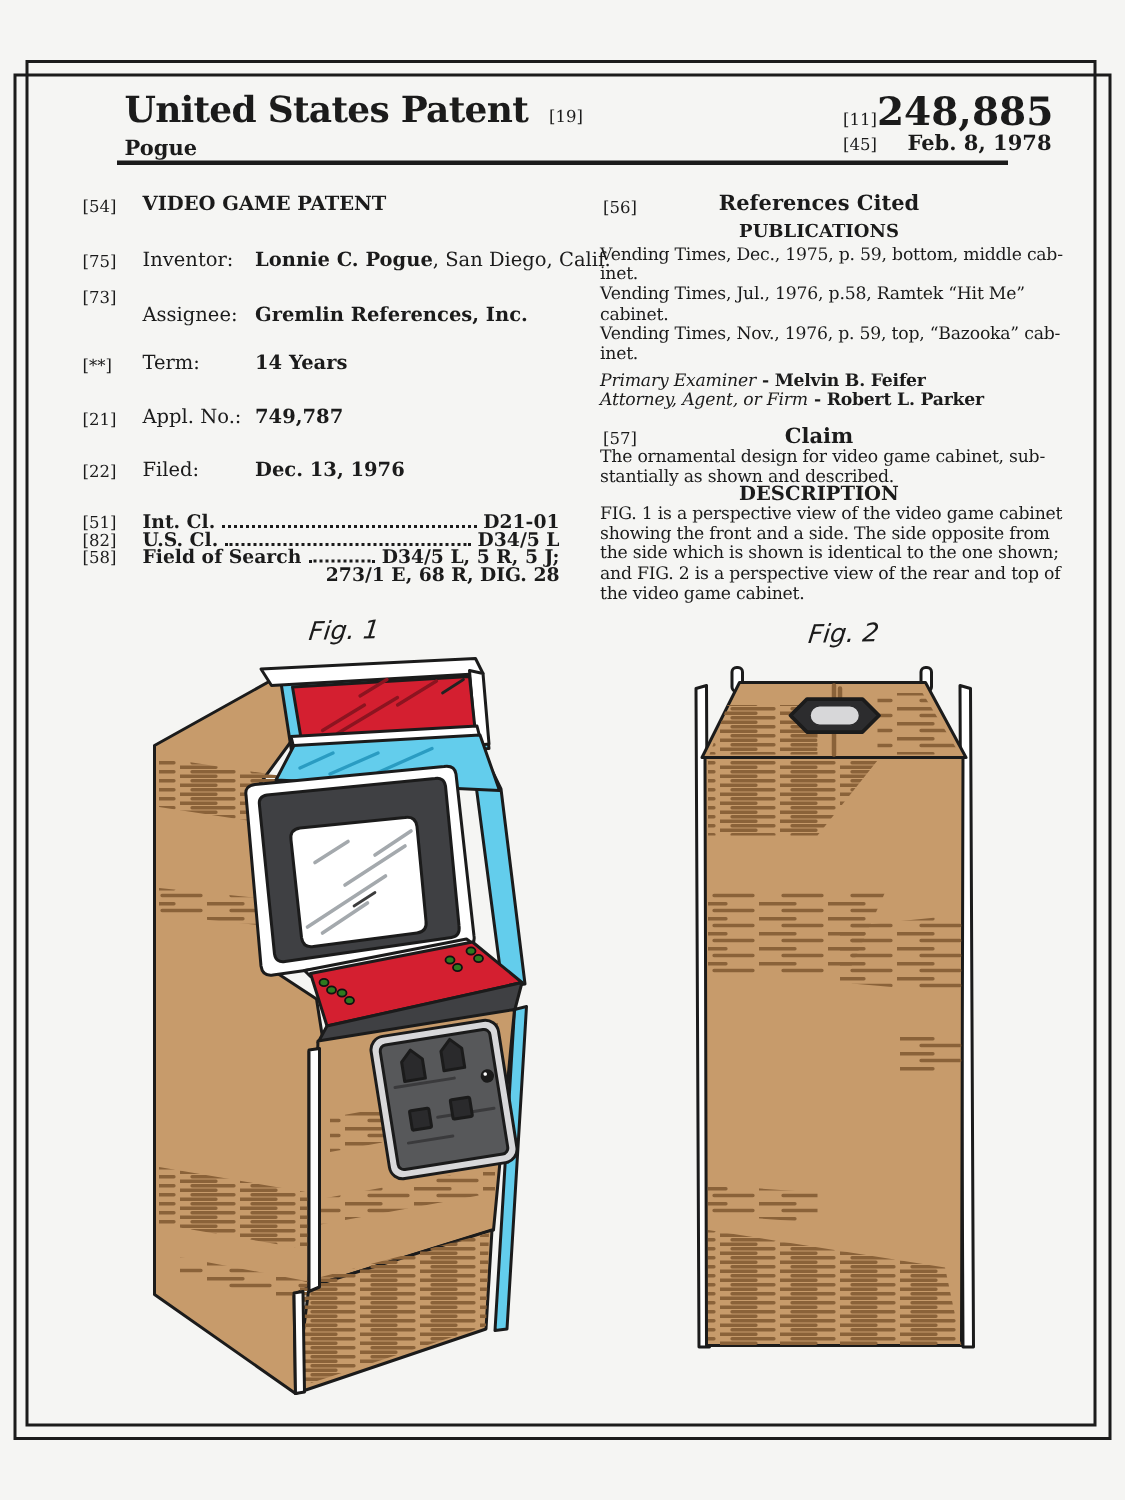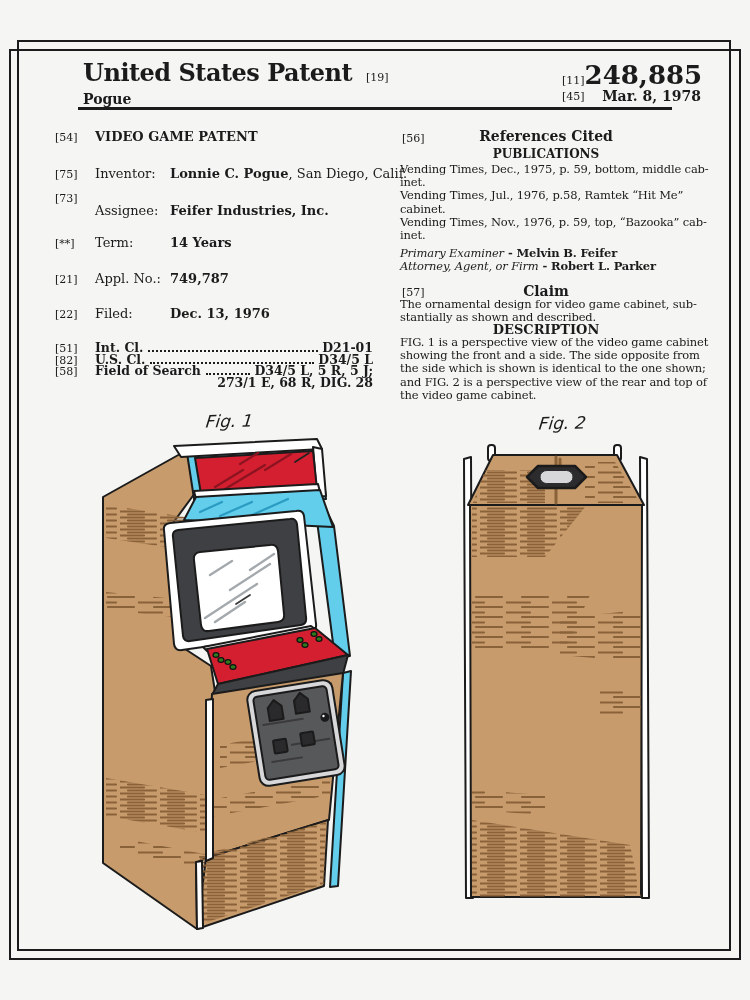--- a/index.html
+++ b/index.html
@@ -67,34 +67,34 @@
   <span class="patent-title">United States Patent</span>
   <span class="small-code">[19]</span>
 </div>
 <div class="abs applicant">Pogue</div>
 <div class="abs hdr-right" id="hdr-num">
   <span class="small-code">[11]</span>
   <span class="patent-number">248,885</span>
 </div>
 <div class="abs hdr-right" id="hdr-date">
   <span class="small-code">[45]</span>
-  <span class="patent-date">Mar. 8, 1978</span>
+  <span class="patent-date">Feb. 8, 1978</span>
 </div>
 <div class="abs header-rule"></div>
 
 <span class="bracket" style="top:131px">[54]</span>
 <span class="f-label bold" style="top:129px">VIDEO GAME PATENT</span>
 
 <span class="bracket" style="top:168px">[75]</span>
 <span class="f-label" style="top:166px">Inventor:</span>
 <span class="f-value" style="top:166px"><span class="bold">Lonnie C. Pogue</span><span>, San Diego, Calif.</span></span>
 
 <span class="bracket" style="top:192px">[73]</span>
 <span class="f-label" style="top:203px">Assignee:</span>
-<span class="f-value bold" style="top:203px">Feifer Industries, Inc.</span>
+<span class="f-value bold" style="top:203px">Gremlin References, Inc.</span>
 
 <span class="bracket" style="top:237px">[**]</span>
 <span class="f-label" style="top:235px">Term:</span>
 <span class="f-value bold" style="top:235px">14 Years</span>
 
 <span class="bracket" style="top:273px">[21]</span>
 <span class="f-label" style="top:271px">Appl. No.:</span>
 <span class="f-value bold" style="top:271px">749,787</span>
 
 <span class="bracket" style="top:308px">[22]</span>

